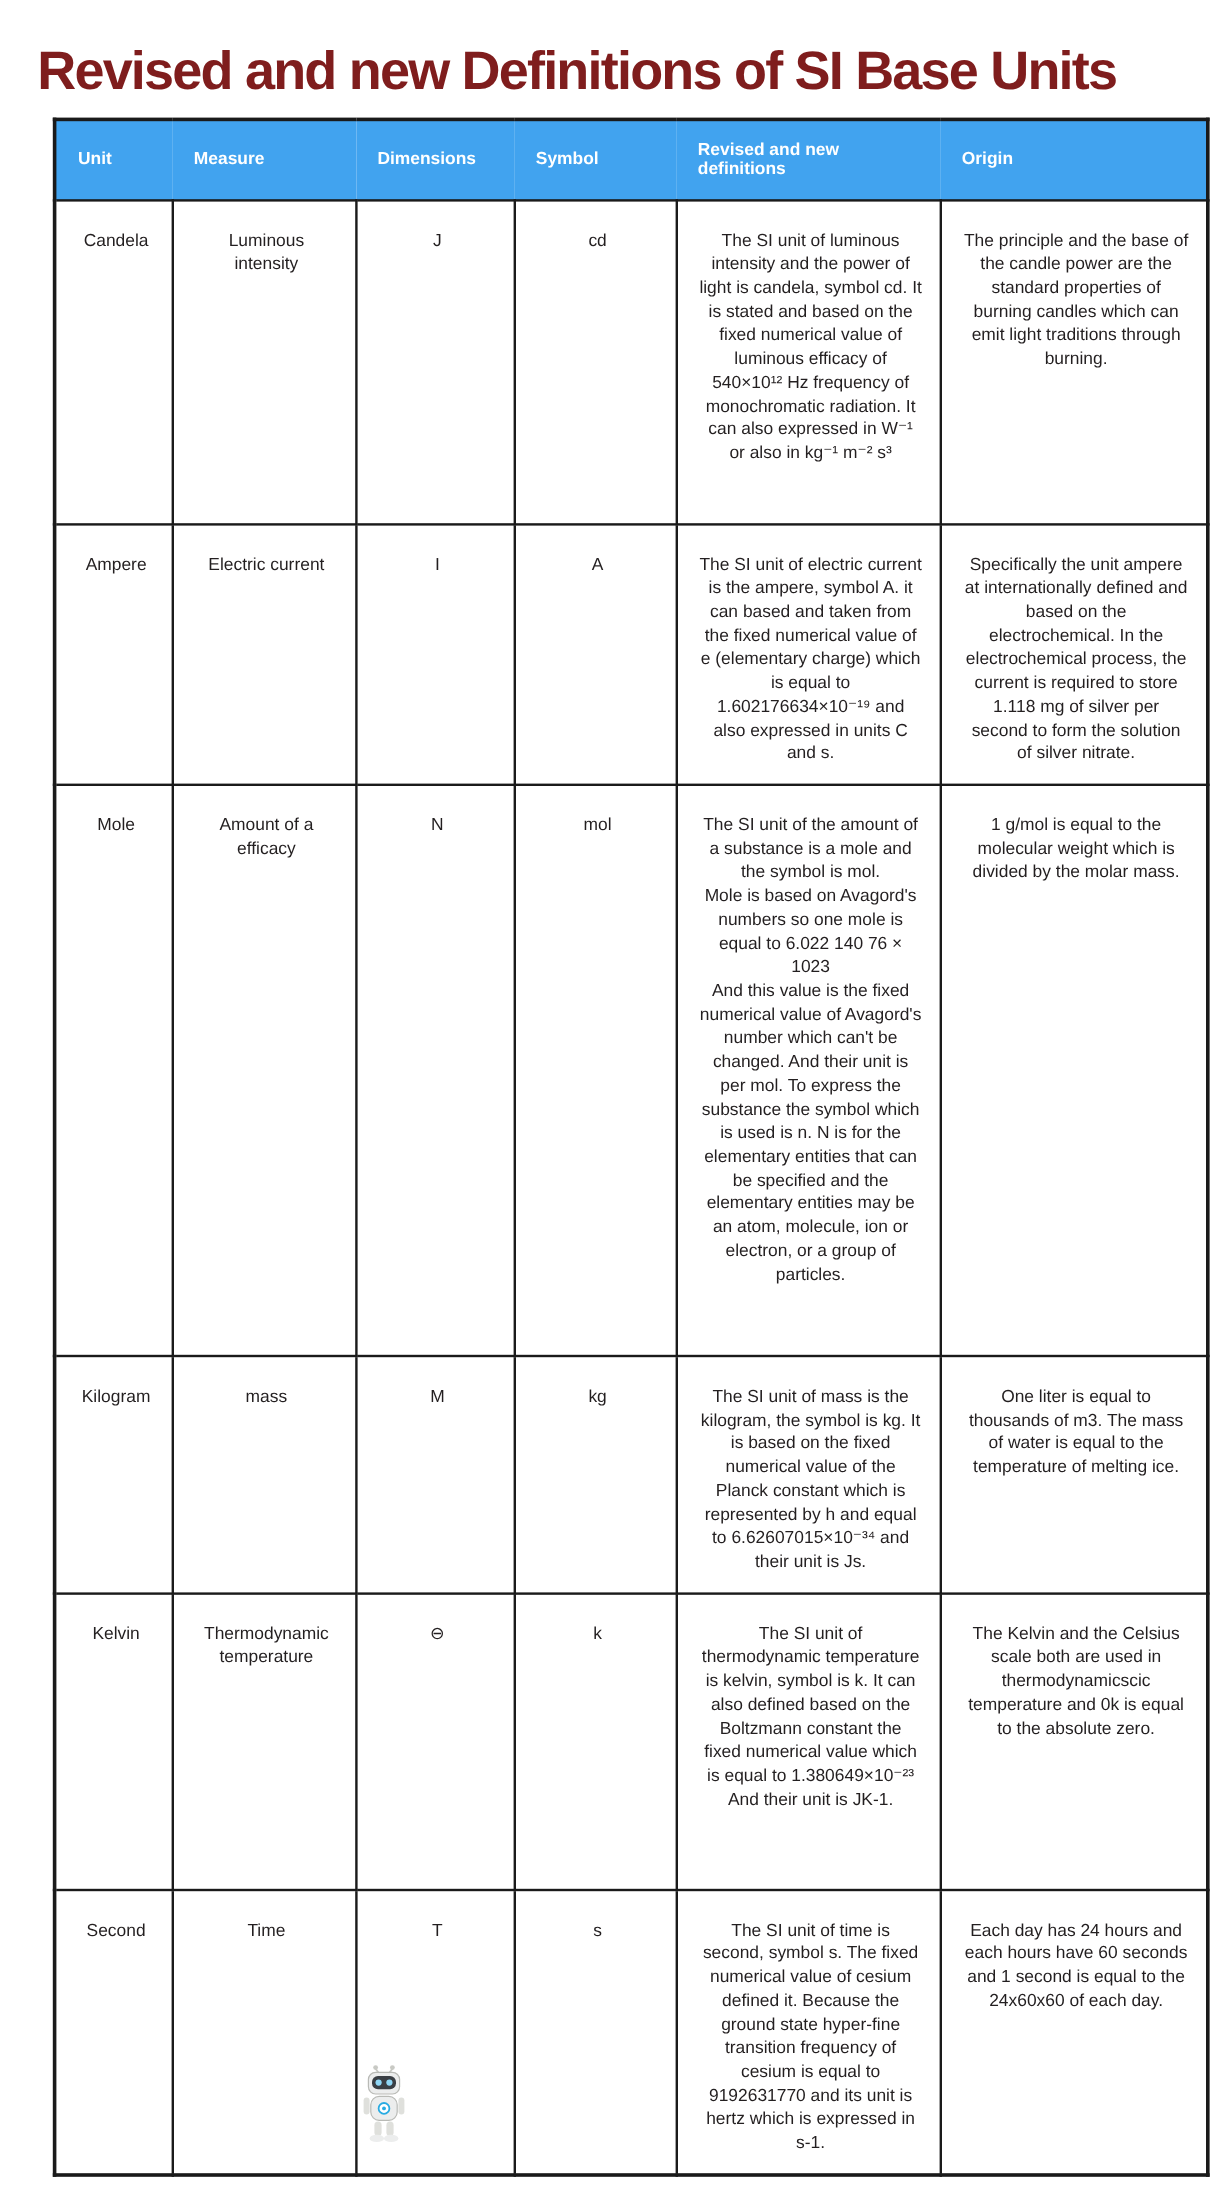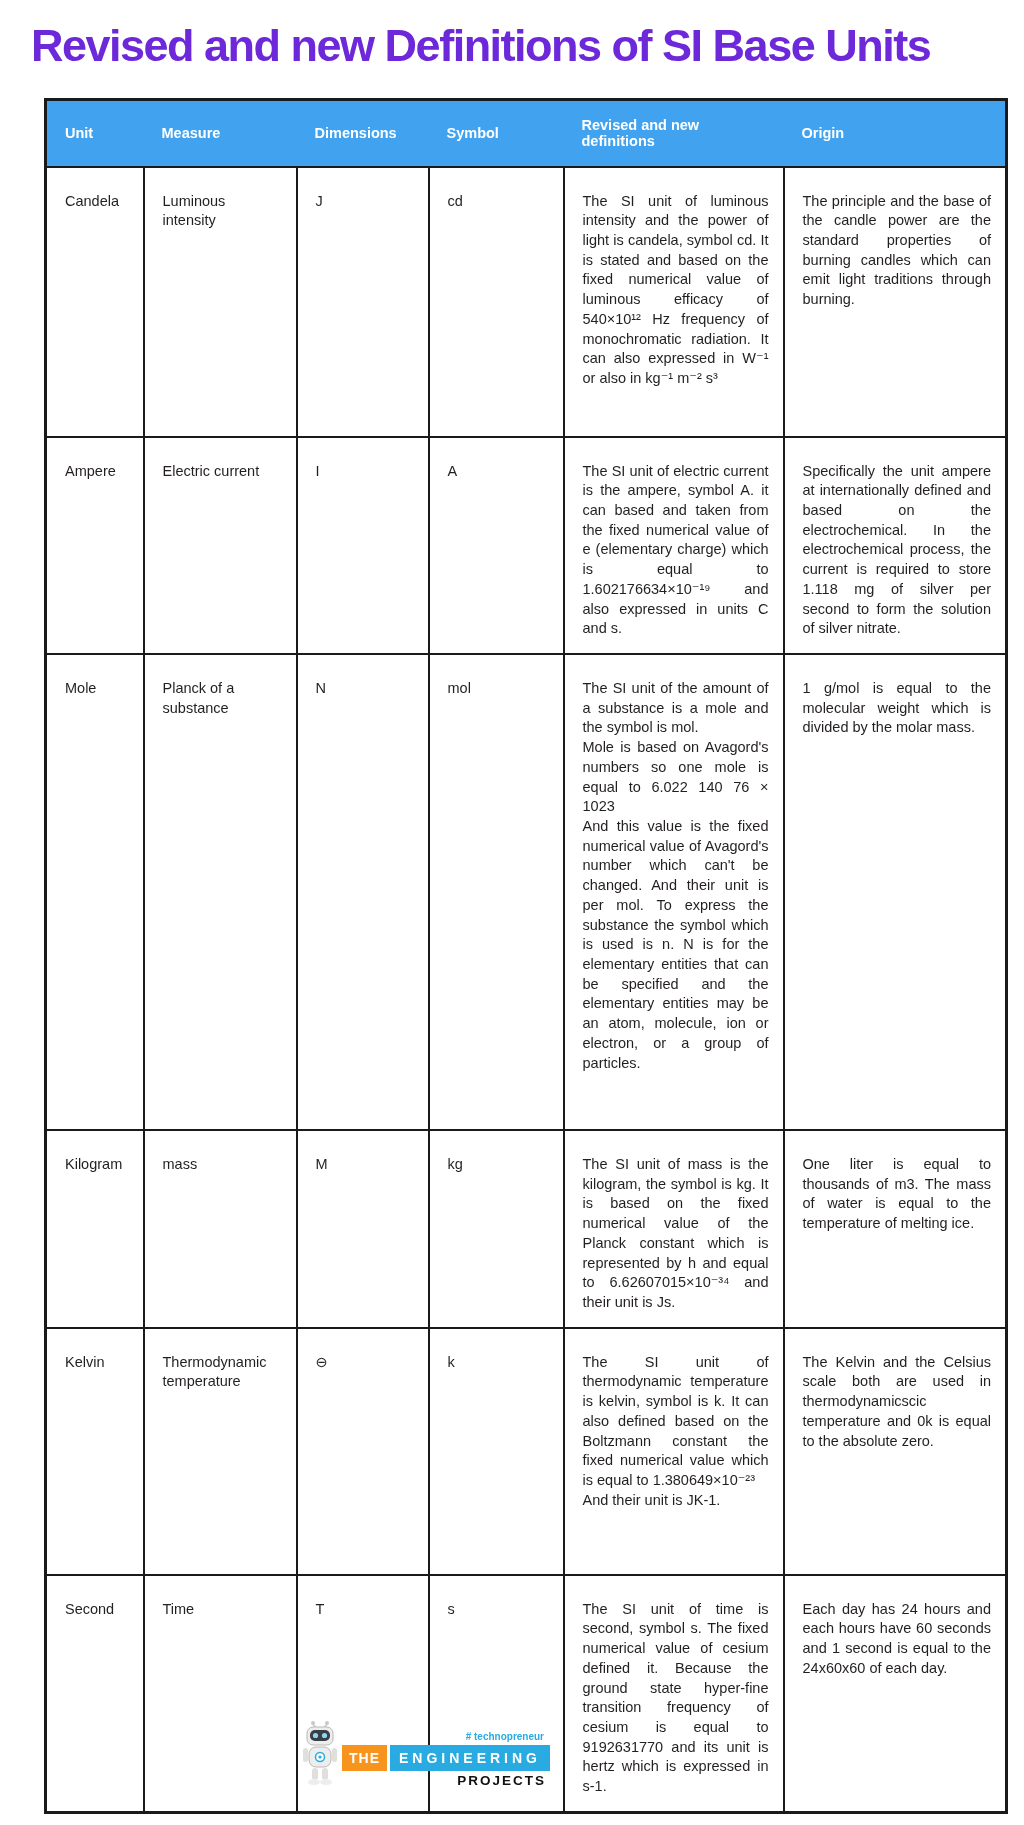--- a/index.html
+++ b/index.html
@@ -8,26 +8,26 @@
   .page {
     position: relative;
     width: 1024px;
     height: 1825px;
     background: #ffffff;
     overflow: hidden;
   }
   .page-title {
     position: absolute;
     left: 31px;
-    top: 20px;
+    top: 33px;
     width: 965px;
     font-size: 45px;
     font-weight: bold;
     letter-spacing: -1.5px;
-    color: #6d28d9;
+    color: #7f1d1d;
     white-space: nowrap;
   }
   table.si-table {
     position: absolute;
     left: 44px;
     top: 98px;
     width: 961px;
     border-collapse: collapse;
     table-layout: fixed;
     border: 3px solid #1a1a1a;
@@ -43,20 +43,21 @@
     padding: 4px 10px 4px 18px;
     border: none;
   }
   table.si-table td {
     border: 2px solid #1a1a1a;
     vertical-align: top;
     font-size: 14.5px;
     line-height: 1.36;
     padding: 24px 14px 14px 18px;
     background: #ffffff;
+    text-align: center;
   }
   td.c-dim, td.c-sym { padding-left: 28px; }
   td.c-def, td.c-org {
     text-align: justify;
     white-space: pre-line;
     padding: 24px 20px 14px 26px;
     font-size: 14px;
     line-height: 1.4;
   }
   td.c-org { padding: 24px 20px 14px 18px; }
@@ -148,21 +149,21 @@
       <tr style="height:213px">
         <td class="c-unit">Ampere</td>
         <td class="c-meas">Electric current</td>
         <td class="c-dim">I</td>
         <td class="c-sym">A</td>
         <td class="c-def">The SI unit of electric current is the ampere, symbol A. it can based and taken from the fixed numerical value of e (elementary charge) which is equal to 1.602176634×10⁻¹⁹ and also expressed in units C and s.</td>
         <td class="c-org">Specifically the unit ampere at internationally defined and based on the electrochemical. In the electrochemical process, the current is required to store 1.118 mg of silver per second to form the solution of silver nitrate.</td>
       </tr>
       <tr style="height:476px">
         <td class="c-unit">Mole</td>
-        <td class="c-meas">Planck of a substance</td>
+        <td class="c-meas">Amount of a efficacy</td>
         <td class="c-dim">N</td>
         <td class="c-sym">mol</td>
         <td class="c-def">The SI unit of the amount of a substance is a mole and the symbol is mol.
 Mole is based on Avagord's numbers so one mole is equal to  6.022 140 76 × 1023
 And this value is the fixed numerical value of Avagord's number which can't be changed. And their unit is per mol. To express the substance the symbol which is used is n. N is for the elementary entities that can be specified and the elementary entities may be an atom, molecule, ion or electron, or a group of particles.</td>
         <td class="c-org">1 g/mol is equal to the molecular weight which is divided by the molar mass.</td>
       </tr>
       <tr style="height:192px">
         <td class="c-unit">Kilogram</td>
         <td class="c-meas">mass</td>
@@ -209,23 +210,15 @@
       <circle cx="20" cy="37" r="1.6" fill="#29abe2"></circle>
 
       <rect x="3" y="28" width="5" height="14" rx="2.5" fill="#dfe0dc"></rect>
       <rect x="32" y="28" width="5" height="14" rx="2.5" fill="#dfe0dc"></rect>
 
       <rect x="12" y="48" width="6" height="12" rx="3" fill="#dfe0dc"></rect>
       <rect x="22" y="48" width="6" height="12" rx="3" fill="#dfe0dc"></rect>
       <ellipse cx="14" cy="62" rx="6" ry="3" fill="#eceded"></ellipse>
       <ellipse cx="26" cy="62" rx="6" ry="3" fill="#eceded"></ellipse>
     </svg>
-    <div class="logo-right">
-      <div class="logo-tagline"># technopreneur</div>
-      <div class="logo-words">
-        <span class="logo-the">THE</span>
-        <span class="logo-eng">ENGINEERING</span>
-      </div>
-      <div class="logo-projects">PROJECTS</div>
-    </div>
   </div>
 
 </div>
 
 </body></html>

